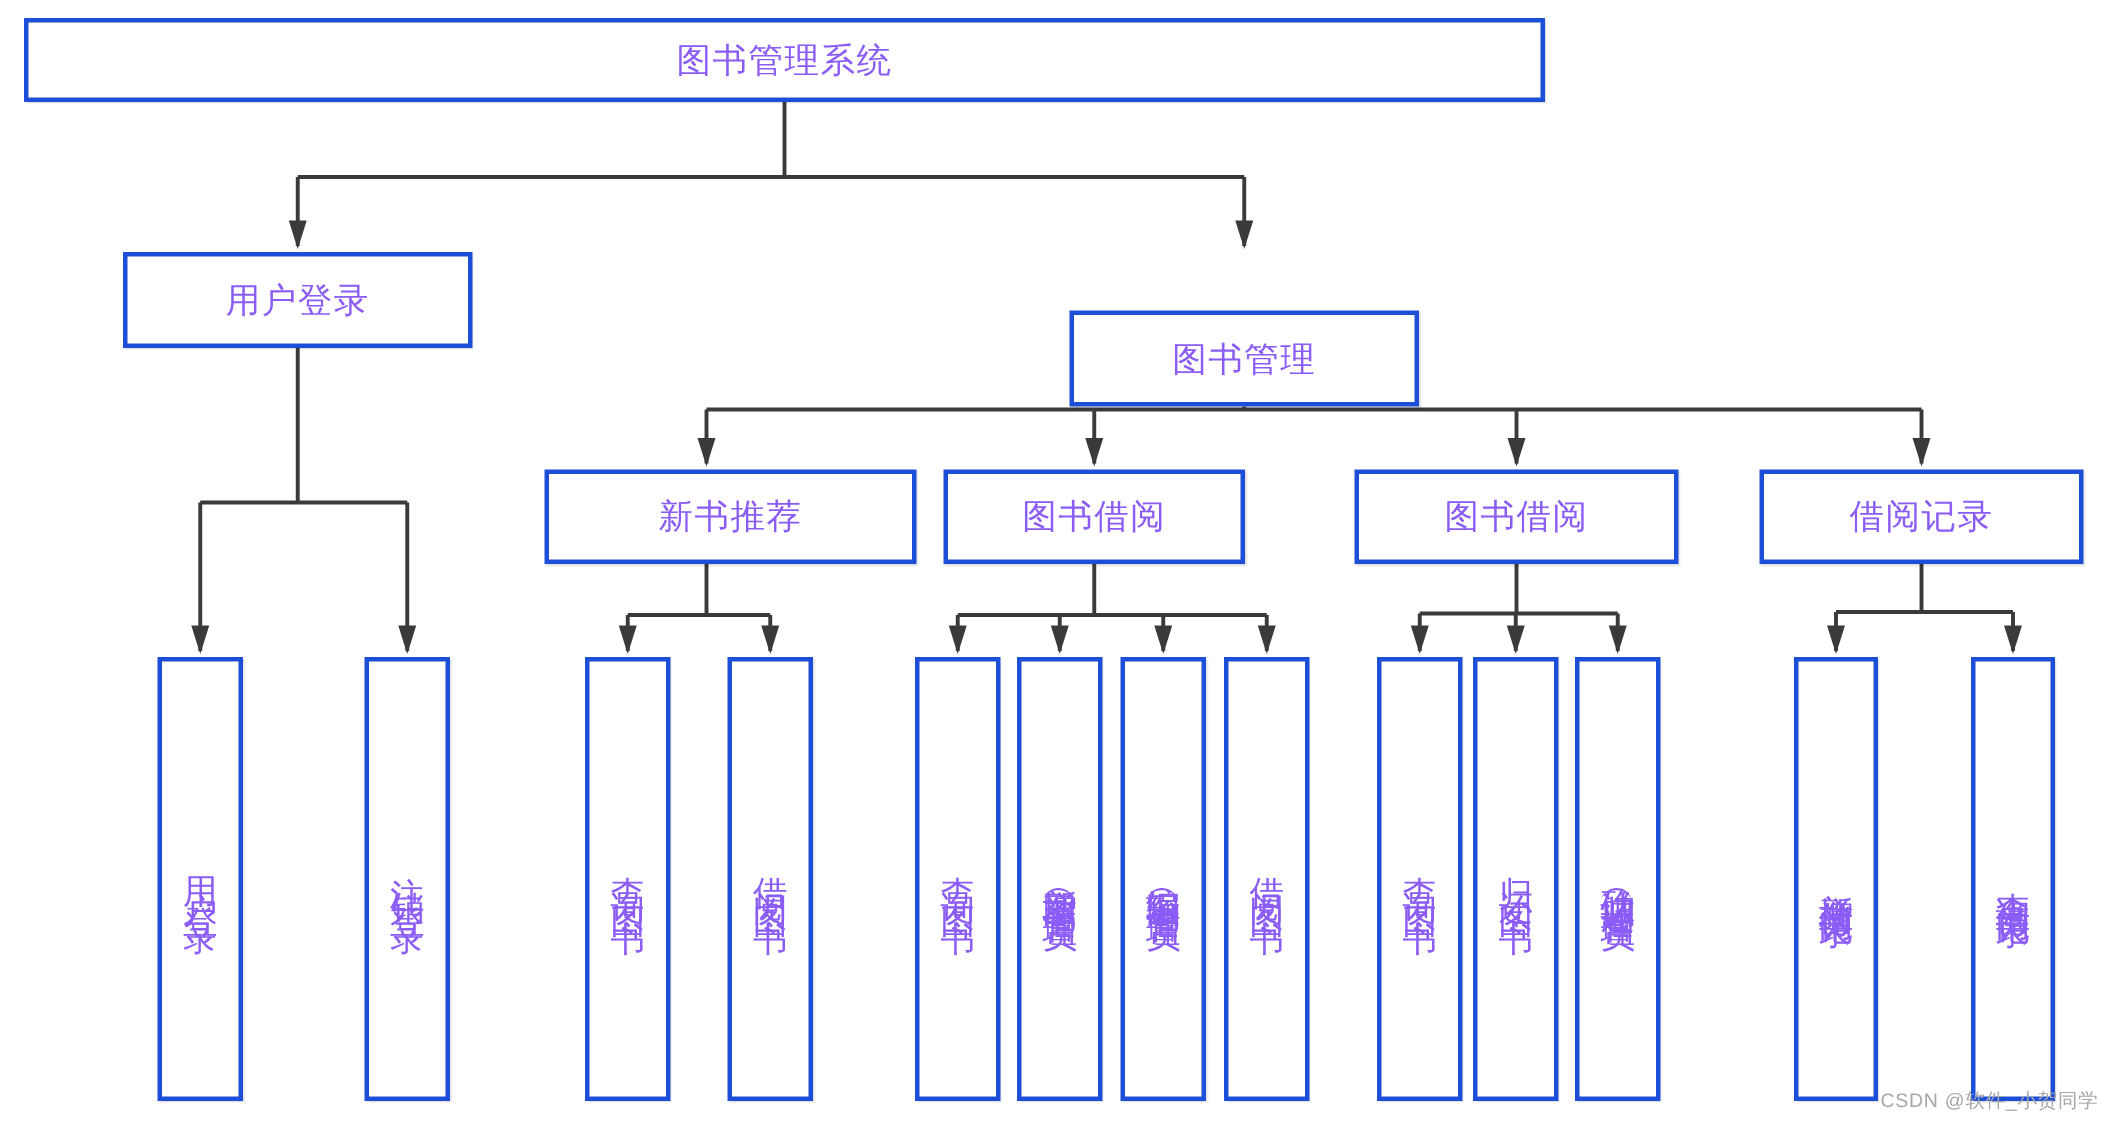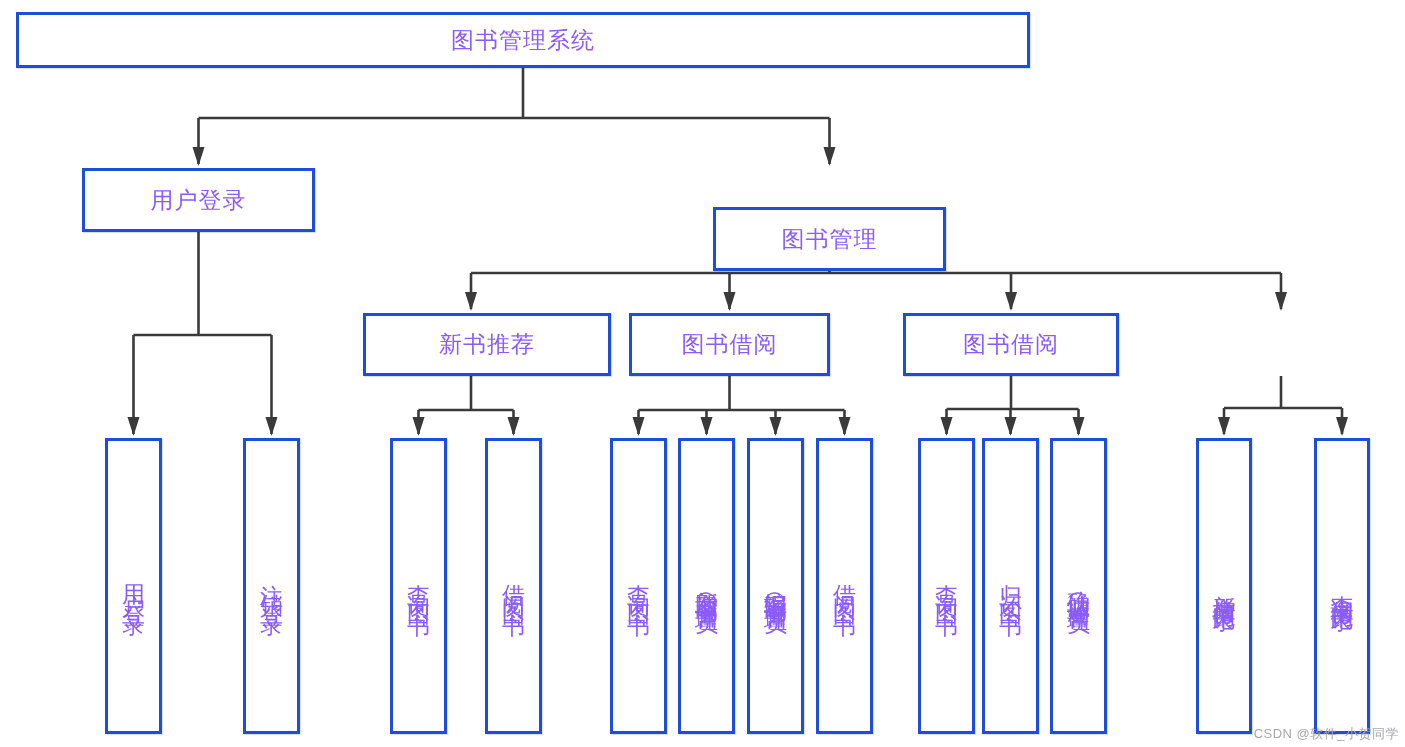--- a/index.html
+++ b/index.html
@@ -119,20 +119,21 @@
   </svg>
 
   <div class="node box-h" style="left:16px; top:12px; width:1014px; height:56px;">图书管理系统</div>
 
   <div class="node box-h" style="left:82px; top:168px; width:233px; height:64px;">用户登录</div>
   <div class="node box-h" style="left:713px; top:168px; width:233px; height:64px;margin-top:39px;">图书管理</div>
 
   <div class="node box-h" style="left:363px; top:313px; width:248px; height:63px;">新书推荐</div>
   <div class="node box-h" style="left:629px; top:313px; width:201px; height:63px;">图书借阅</div>
   <div class="node box-h" style="left:903px; top:313px; width:216px; height:63px;">图书借阅</div>
+  <div class="node box-h" style="left:1173px; top:313px; width:216px; height:63px;">借阅记录</div>
 
   <div class="node box-v" style="left:105px; top:438px; width:57px; height:296px;">用户登录</div>
   <div class="node box-v" style="left:243px; top:438px; width:57px; height:296px;">注销登录</div>
 
   <div class="node box-v" style="left:390px; top:438px; width:57px; height:296px;">查询图书</div>
   <div class="node box-v" style="left:485px; top:438px; width:57px; height:296px;">借阅图书</div>
 
   <div class="node box-v" style="left:610px; top:438px; width:57px; height:296px;">查询图书</div>
   <div class="node box-v tight" style="left:678px; top:438px; width:57px; height:296px;">新增图书（管理员）</div>
   <div class="node box-v tight" style="left:747px; top:438px; width:57px; height:296px;">编辑图书（管理员）</div>

